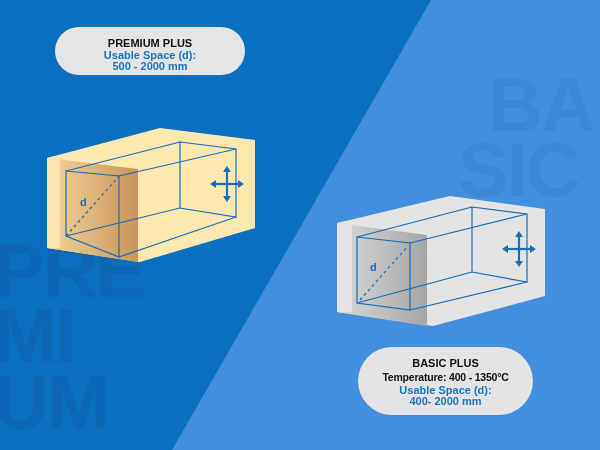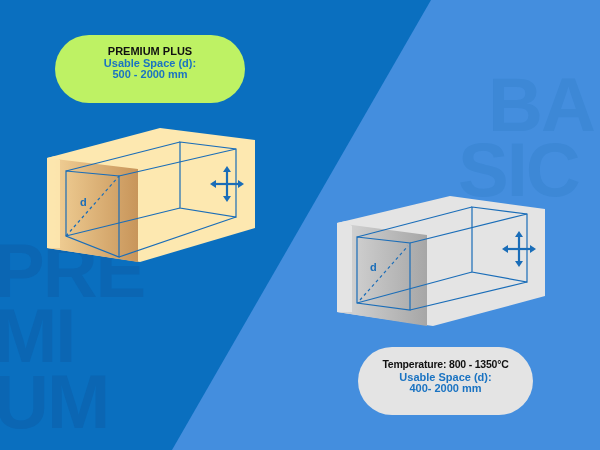--- a/index.html
+++ b/index.html
@@ -4,21 +4,21 @@
 <style>
   html, body { margin: 0; padding: 0; }
   body { width: 600px; height: 450px; overflow: hidden; position: relative; font-family: "Liberation Sans", sans-serif; }
   .canvas { position: absolute; inset: 0; width: 600px; height: 450px; }
   .bg-svg { position: absolute; left: 0; top: 0; }
   .watermark { position: absolute; font-family: "Liberation Sans", sans-serif; font-weight: bold; line-height: 0.86; letter-spacing: -2px; }
   .wm-premium { left: -6px; top: 238px; font-size: 76px; color: #0b66b3; }
   .wm-basic { left: 473px; top: 72px; font-size: 76px; color: #3d88d6; text-align: right; width: 160px; }
   .wm-line { display: block; }
   .pill { position: absolute; border-radius: 34px; text-align: center; box-sizing: border-box; padding-top: 10px; }
-  .pill-premium { left: 55px; top: 35px; width: 190px; height: 68px; background: #bef264; }
+  .pill-premium { left: 55px; top: 27px; width: 190px; height: 48px; background: #e5e5e5; }
   .pill-basic { left: 358px; top: 347px; width: 175px; height: 68px; background: #e4e4e4; }
   .pill .title { font-weight: bold; font-size: 11px; color: #111; line-height: 13px; }
   .pill .temp { font-weight: bold; font-size: 10.5px; color: #111; line-height: 15px; letter-spacing: -0.2px; }
   .pill .space { font-weight: bold; font-size: 11px; color: #1a73c2; line-height: 11px; }
   .label-d { position: absolute; font-weight: bold; font-size: 11px; color: #1a6db8; }
 </style>
 </head>
 <body>
 
 <div class="canvas">
@@ -101,18 +101,19 @@
   </svg>
   <span class="label-d" style="left:370px; top:261px;">d</span>
 
   <div class="pill pill-premium">
     <div class="title">PREMIUM PLUS</div>
     <div class="space">Usable Space (d):</div>
     <div class="space">500 - 2000 mm</div>
   </div>
 
   <div class="pill pill-basic">
-    <div class="temp">Temperature: 800 - 1350°C</div>
+    <div class="title">BASIC PLUS</div>
+    <div class="temp">Temperature: 400 - 1350°C</div>
     <div class="space">Usable Space (d):</div>
     <div class="space">400- 2000 mm</div>
   </div>
 
 </div>
 
 </body></html>

